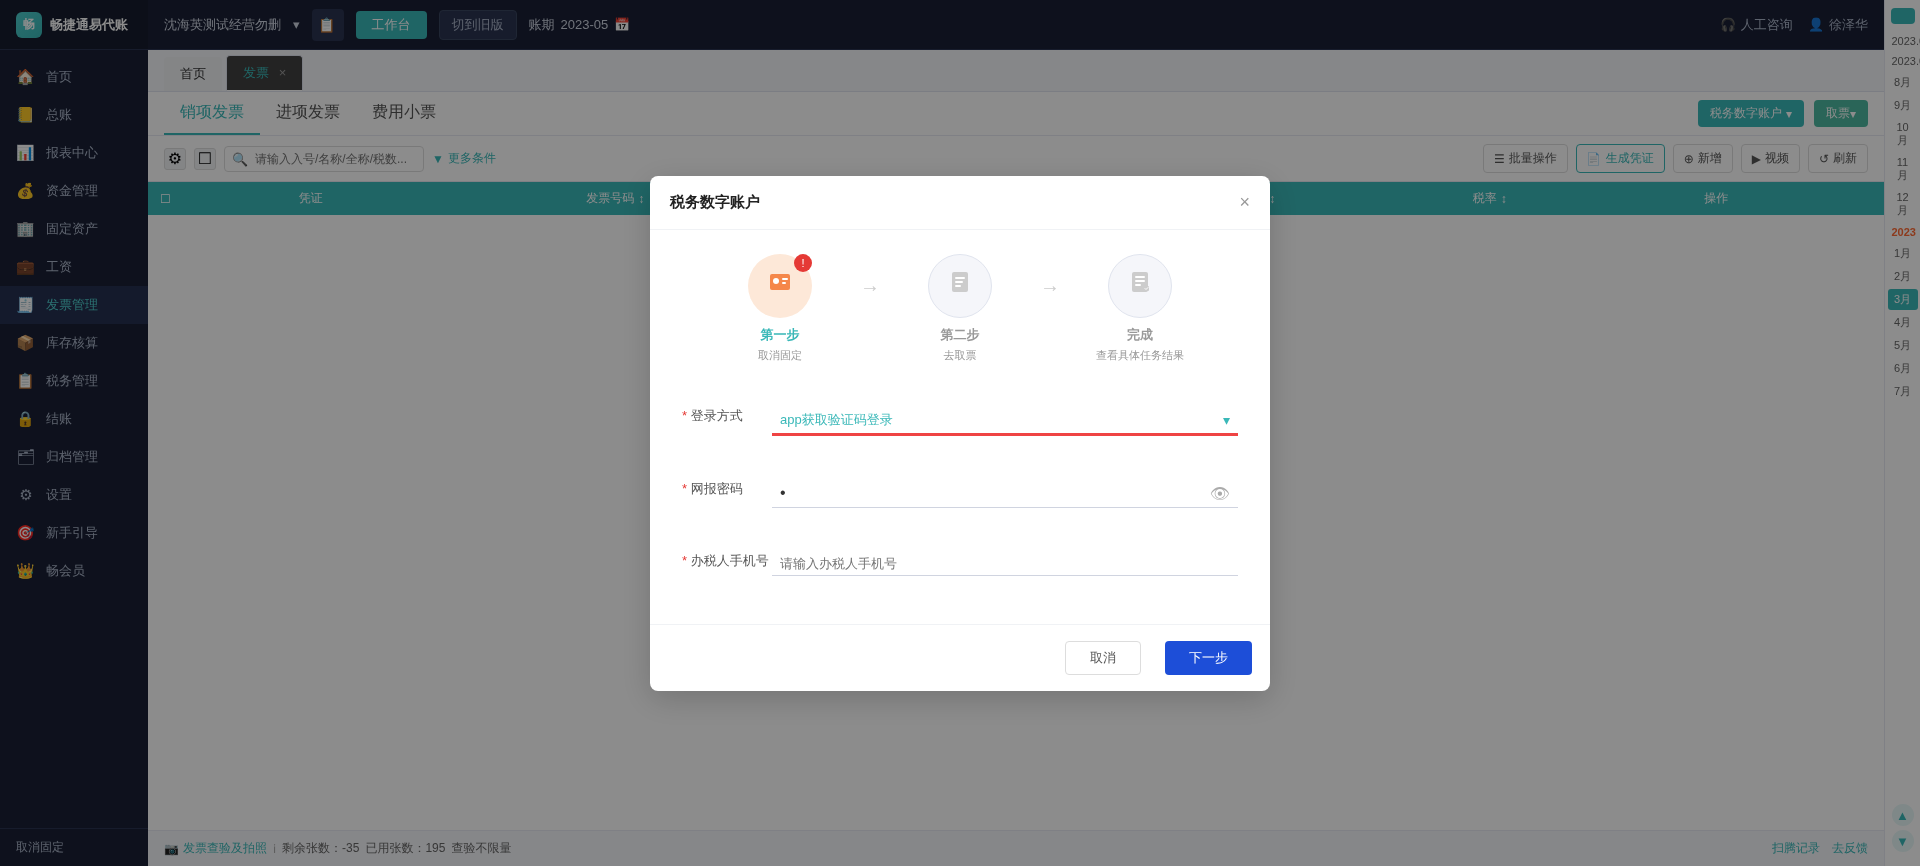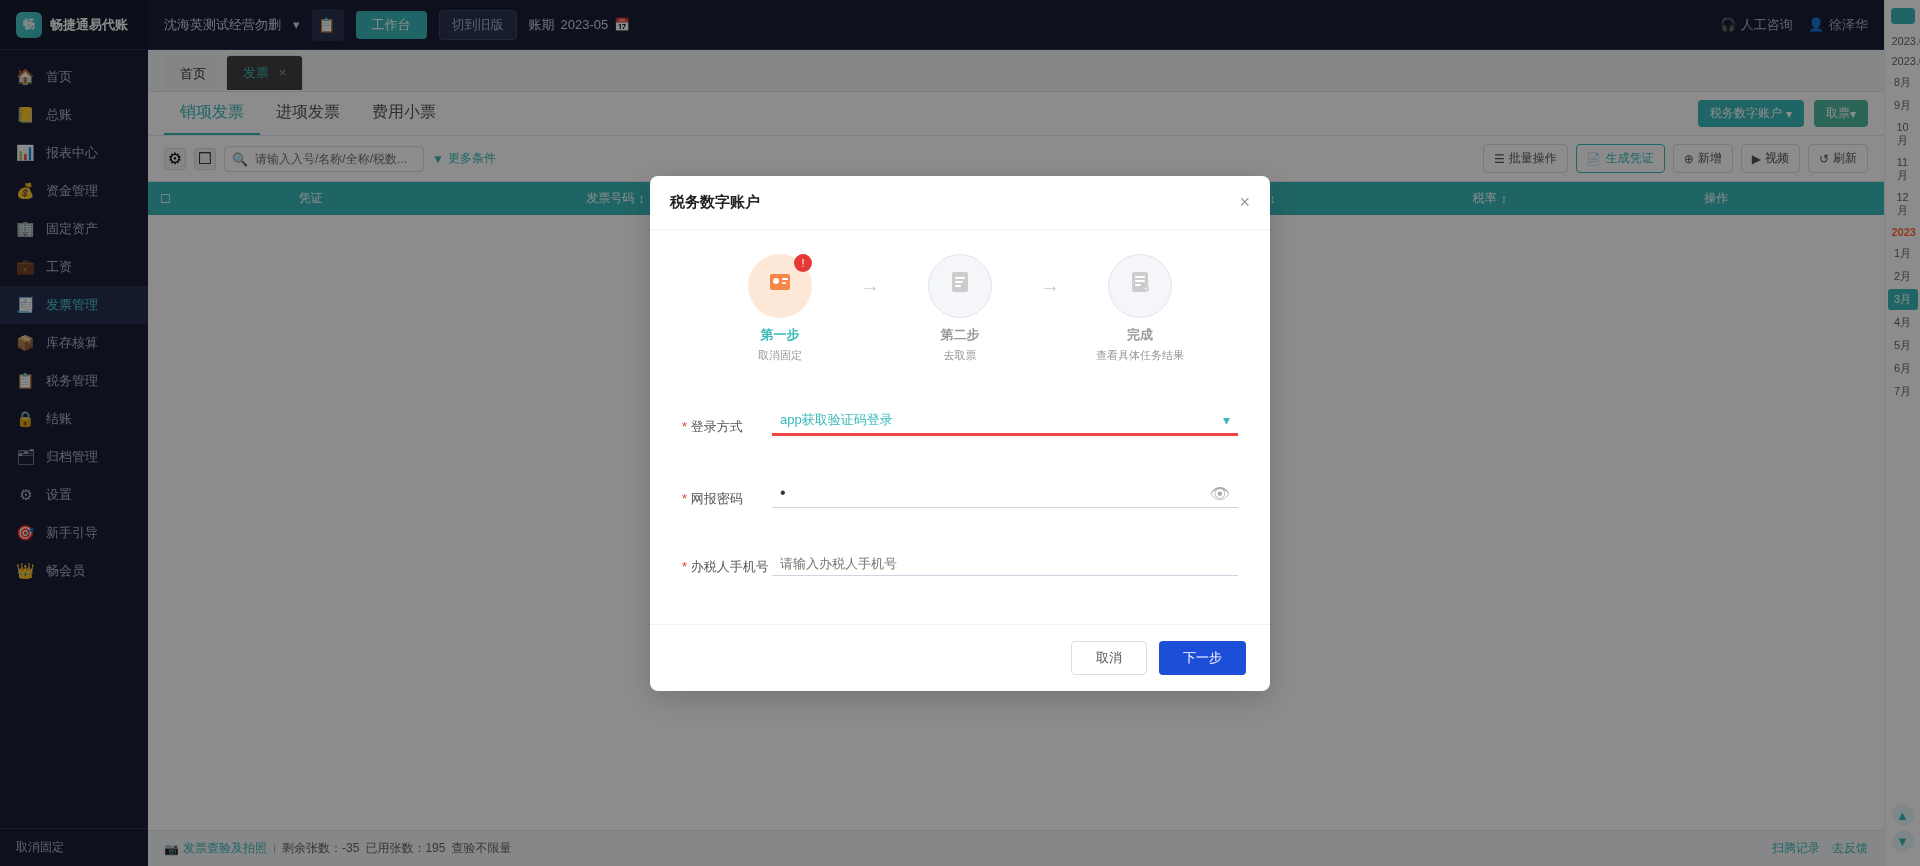--- a/index.html
+++ b/index.html
@@ -267,21 +267,21 @@
     .modal-header {
       padding: 16px 20px;
       border-bottom: 1px solid #f0f2f5;
       display: flex;
       align-items: center;
       justify-content: space-between;
     }
     .modal-title { font-size: 15px; font-weight: bold; color: #222; }
     .modal-close { cursor: pointer; color: #999; font-size: 18px; }
     .modal-body { padding: 24px 32px; }
-    .modal-footer { padding: 16px 24px; border-top: 1px solid #f0f2f5; display: flex; justify-content: flex-end; gap: 12px; }
+    .modal-footer { padding: 16px 18px; border-top: 1px solid #f0f2f5; display: flex; justify-content: flex-end; gap: 24px; }
 
     
     .steps { display: flex; align-items: flex-start; justify-content: center; gap: 0; margin-bottom: 32px; }
     .step { display: flex; flex-direction: column; align-items: center; width: 160px; }
     .step-circle {
       width: 64px; height: 64px; border-radius: 50%;
       display: flex; align-items: center; justify-content: center;
       font-size: 28px; position: relative;
     }
     .step-circle.active-step { background: #fde8d8; color: #f5874a; }
@@ -291,21 +291,21 @@
       width: 18px; height: 18px; border-radius: 50%;
       background: #e53935; color: white;
       font-size: 11px; display: flex; align-items: center; justify-content: center;
     }
     .step-label { font-size: 13px; color: #3ab8b8; margin-top: 8px; font-weight: bold; }
     .step-label.inactive { color: #999; }
     .step-desc { font-size: 11px; color: #999; margin-top: 4px; }
     .step-arrow { color: #ccc; font-size: 20px; margin-top: 20px; flex-shrink: 0; }
 
     
-    .form-row { display: flex; align-items: flex-end; margin-bottom: 24px; margin-top: 44px; }
+    .form-row { display: flex; align-items: flex-start; margin-bottom: 24px; margin-top: 44px; }
     .form-label { width: 90px; font-size: 13px; color: #555; flex-shrink: 0; }
     .form-control {
       flex: 1;
       border: none; border-bottom: 1px solid #d0d4e0;
       padding: 4px 8px; font-size: 13px; color: #333;
       outline: none; background: transparent;
     }
     .form-select-wrap { flex: 1; display: flex; align-items: center; border-bottom: 3px solid #ef4444; padding: 4px 8px; cursor: pointer; }
     .form-select-text { flex: 1; font-size: 13px; color: #3ab8b8; }
     .form-select-arrow { color: #3ab8b8; font-size: 14px; }

